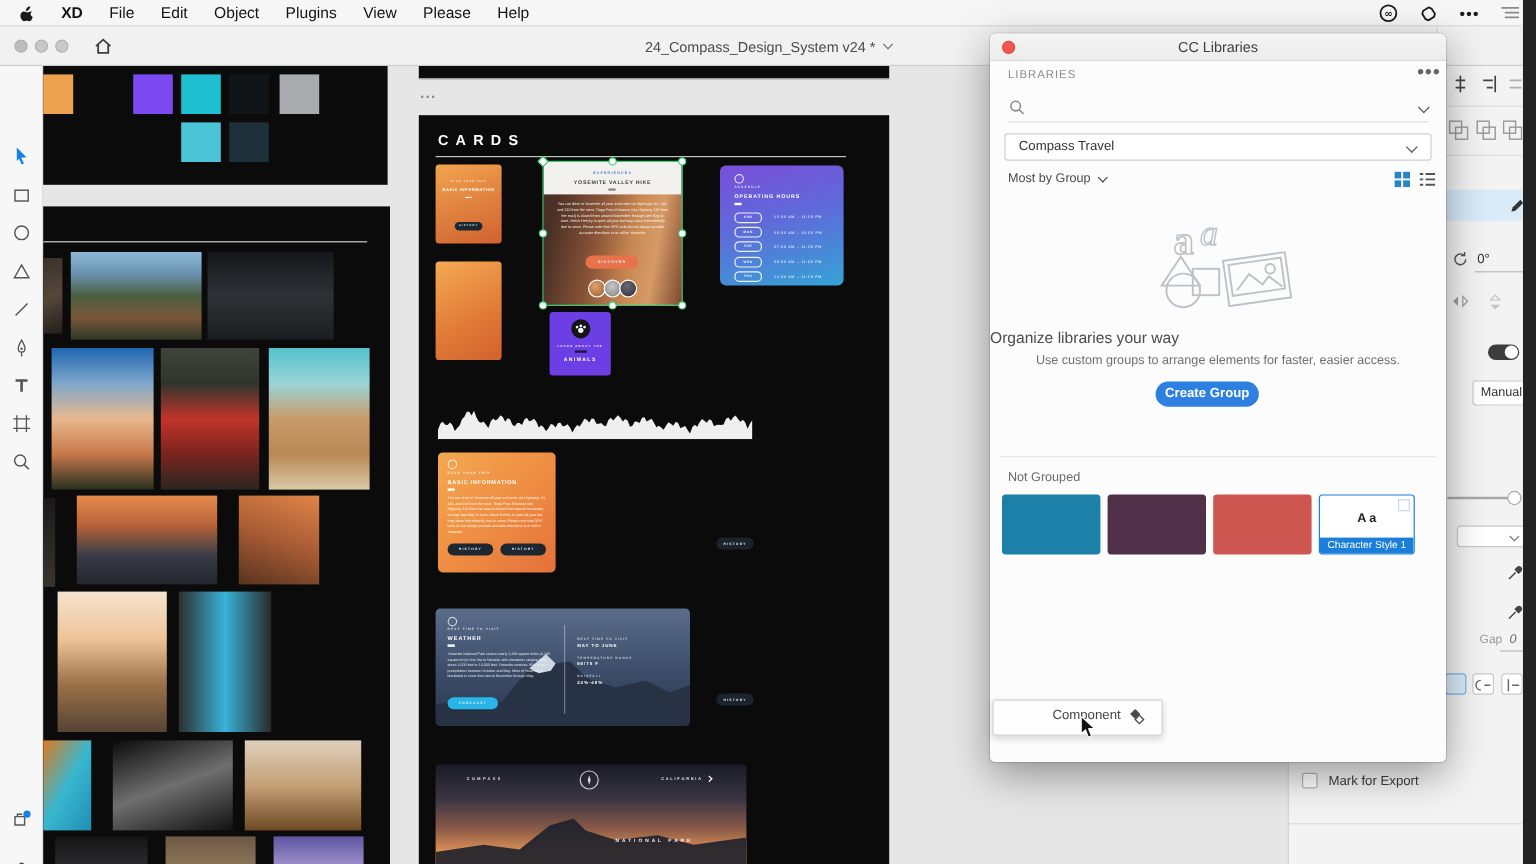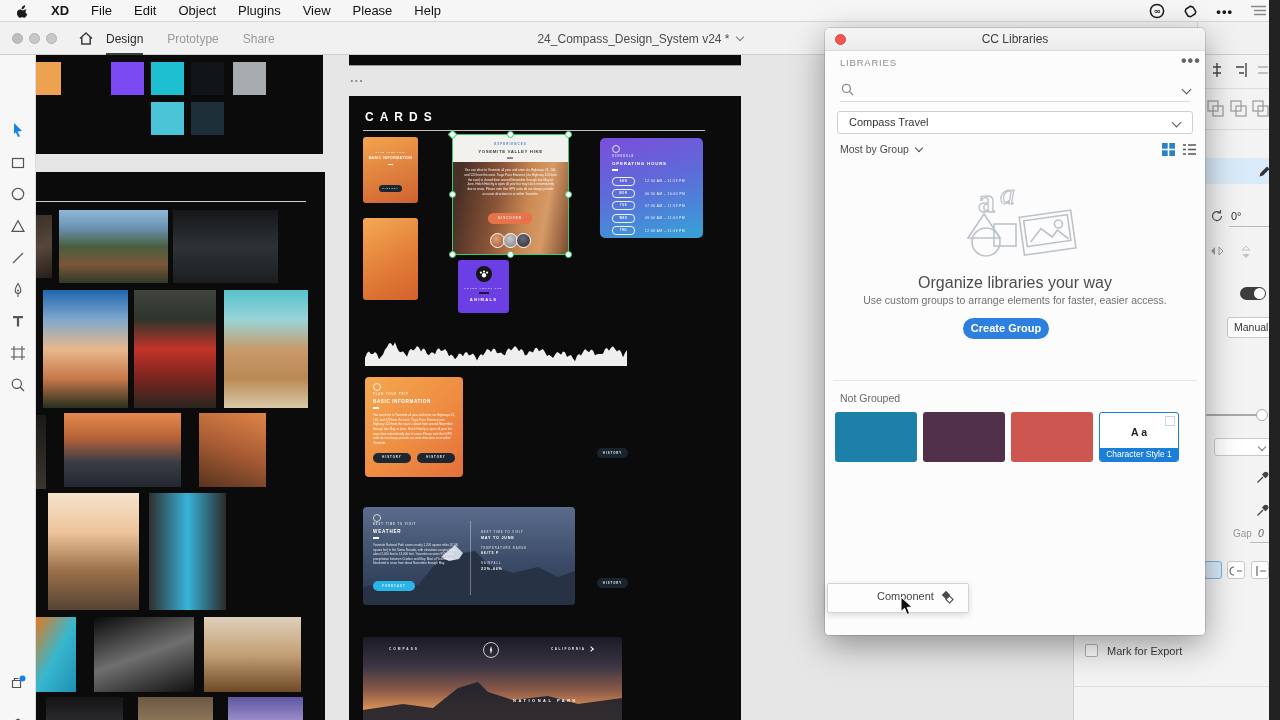--- a/index.html
+++ b/index.html
@@ -86,25 +86,20 @@
 
   <div id="toolbar" class="a">
     <div class="a f" style="left:12px;top:0;height:33px;gap:6px;">
       <span class="tlight" style="background:#bdbdbd"></span>
       <span class="tlight"></span>
       <span class="tlight"></span>
     </div>
     <svg class="a" style="left:78px;top:9px" width="16" height="15" viewBox="0 0 16 15">
       <path fill="none" stroke="#3d3d3d" stroke-width="1.5" d="M2 7.5 L8 2 L14 7.5 M3.8 6.3 V13 h8.4 V6.3"></path>
     </svg>
-    <div class="a f" style="left:106px;top:0;height:33px;gap:24px;">
-      <span class="tab active">Design</span>
-      <span class="tab">Prototype</span>
-      <span class="tab">Share</span>
-    </div>
     <div class="a f" style="left:0;right:0;top:0;height:33px;justify-content:center;gap:7px;pointer-events:none">
       <span style="font-size:12px;color:#4c4c4c;">24_Compass_Design_System v24 *</span>
       <span class="chev" style="margin-top:-3px"></span>
     </div>
     <div class="a" style="left:1197px;top:0;width:83px;height:33px;border-left:1px solid #d6d6d6;box-sizing:border-box;"></div>
     <div class="a f" style="left:1144px;top:0;height:33px;">
       <span style="font-size:12px;color:#555;">15%</span>
       <span class="chev" style="margin-top:-3px"></span>
     </div>
   </div>
@@ -446,21 +441,21 @@
         <rect x="44" y="48" width="22" height="22"></rect>
         <circle cx="36" cy="66" r="14"></circle>
         <g transform="rotate(-8 95 60)">
           <rect x="72" y="38" width="52" height="38" fill="#fcfcfc"></rect>
           <rect x="76" y="42" width="44" height="26"></rect>
           <circle cx="110" cy="50" r="4"></circle>
           <path d="M80 64 L92 52 L102 62 L108 56 L118 66"></path>
         </g>
       </g>
     </svg>
-    <div class="a" style="left:0;right:0;top:246px;text-align:center;font-size:16px;color:#4c4c4c;">Organize libraries your way</div>
+    <div class="a" style="left:0;right:0;top:246px;font-size:13px;color:#4c4c4c;">Organize libraries your way</div>
     <div class="a" style="left:0;right:0;top:266px;text-align:center;font-size:10.5px;color:#707070;">Use custom groups to arrange elements for faster, easier access.</div>
     <div class="a" style="left:138px;top:290px;width:86px;height:21px;border-radius:11px;background:#2d7fe0;">
       <span style="position:absolute;left:0;right:0;top:3.5px;text-align:center;font-size:11px;font-weight:bold;color:#fff;">Create Group</span>
     </div>
     <div class="a" style="left:8px;top:352px;width:364px;height:1px;background:#e6e6e6;"></div>
     <div class="a" style="left:15px;top:364px;font-size:10.5px;color:#6a6a6a;">Not Grouped</div>
 
     <div class="ngsw" style="left: 10px; background: rgb(28, 128, 168);"></div>
     <div class="ngsw" style="left: 98px; background: rgb(81, 48, 73);"></div>
     <div class="ngsw" style="left: 186px; background: rgb(205, 86, 80);"></div>

